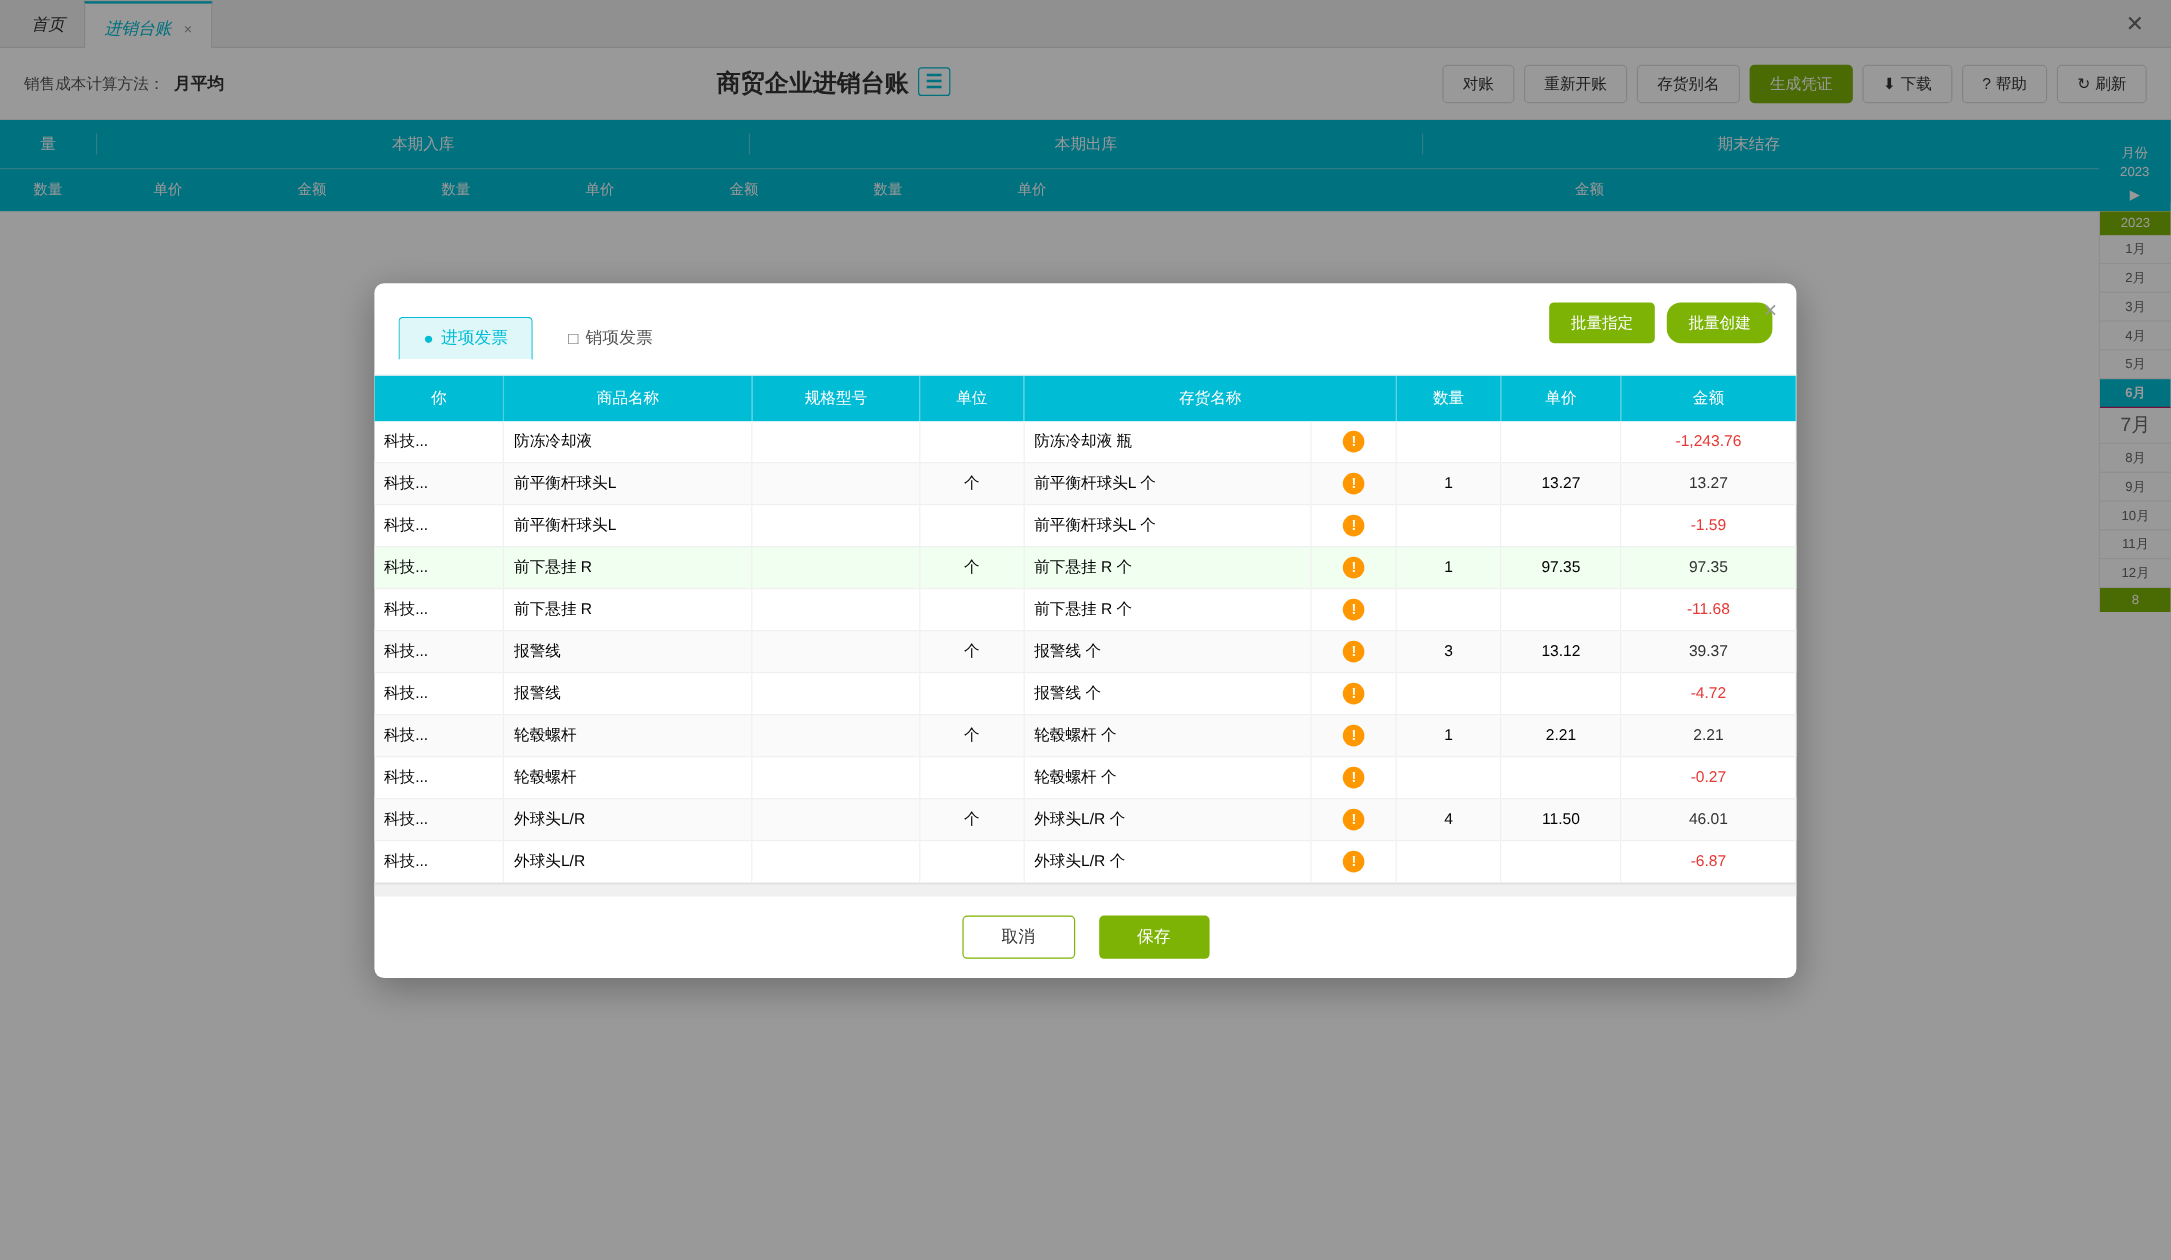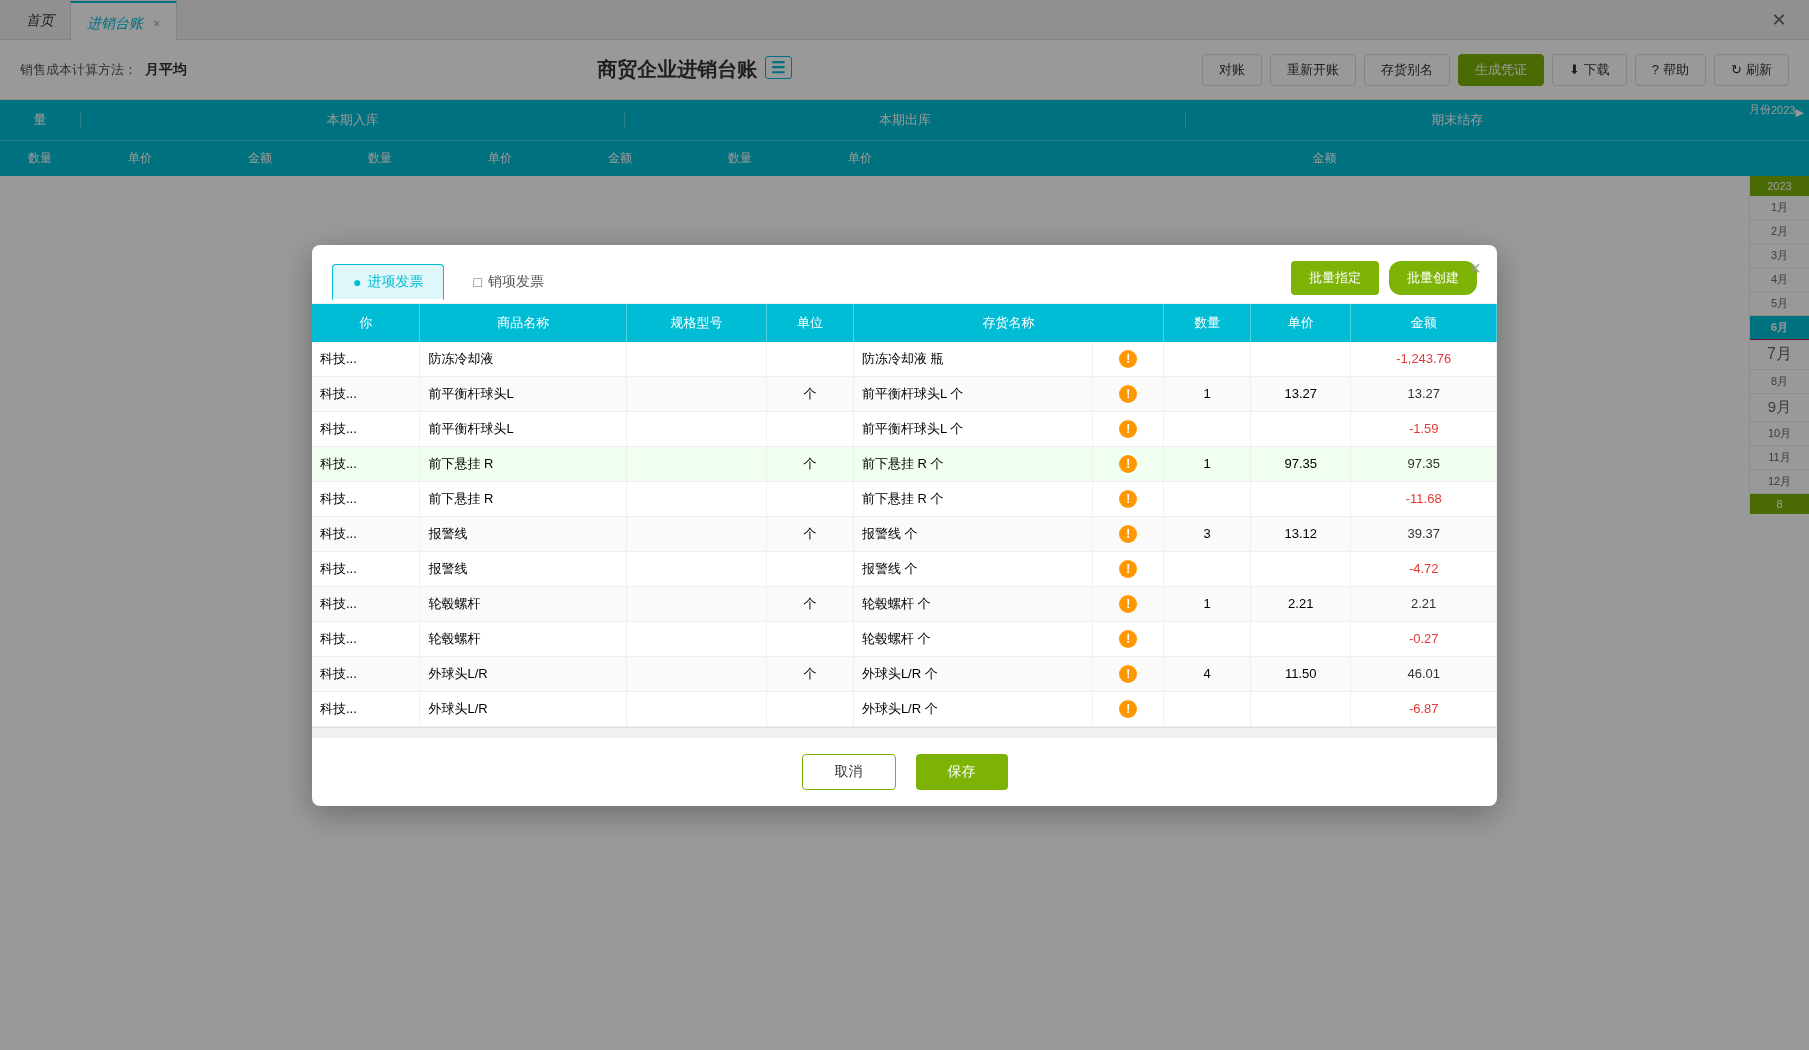--- a/index.html
+++ b/index.html
@@ -69,21 +69,21 @@
     .modal-tab {
       padding: 8px 20px; border-radius: 4px 4px 0 0; cursor: pointer;
       font-size: 14px; color: #555; border: 1px solid transparent;
       display: flex; align-items: center; gap: 6px;
     }
     .modal-tab.active {
       background: #e0f7fa; border-color: #00bcd4; color: #00bcd4;
       border-bottom: 1px solid #fff;
     }
     .modal-header-actions {
-      margin-left: auto; display: flex; gap: 10px; padding-bottom: 8px;
+      margin-left: auto; display: flex; gap: 10px; padding-bottom: 26px;
     }
     .btn-batch-assign {
       background: #7cb305; color: #fff; border: none; padding: 8px 18px;
       border-radius: 4px; cursor: pointer; font-size: 13px;
     }
     .btn-batch-create {
       background: #7cb305; color: #fff; border: none; padding: 8px 18px;
       border-radius: 12px; cursor: pointer; font-size: 13px;
     }
     .modal-close {
@@ -211,37 +211,37 @@
       <div style="width:120px; text-align:center; color:#fff; font-size:12px;">金额</div>
       <div style="width:120px; text-align:center; color:#fff; font-size:12px;">数量</div>
       <div style="width:120px; text-align:center; color:#fff; font-size:12px;">单价</div>
       <div style="width:120px; text-align:center; color:#fff; font-size:12px;">金额</div>
       <div style="width:120px; text-align:center; color:#fff; font-size:12px;">数量</div>
       <div style="width:120px; text-align:center; color:#fff; font-size:12px;">单价</div>
       <div style="flex:1; text-align:center; color:#fff; font-size:12px;">金额</div>
       <div style="width:80px;"></div>
     </div>
 
-    <div style="position:absolute; right:0; top:0; width:60px; background:#00bcd4; display:flex; flex-direction:row; align-items:center; padding-top:0; cursor:pointer; z-index:5;">
+    <div style="position:absolute; right:0; top:0; width:60px; background:#00bcd4; display:flex; flex-direction:column; align-items:center; padding-top:20px; cursor:pointer; z-index:5;">
       <div style="color:#fff; font-size:11px; text-align:center; line-height:1.6;">月份</div>
       <div style="color:#fff; font-size:11px; text-align:center;">2023</div>
       <div style="color:#fff; font-size:11px; margin-top:6px;">▶</div>
     </div>
 
     <div style="position:absolute; right:0; top:76px; width:60px; background:#fff; border-left:1px solid #eee; overflow:hidden; z-index:5;">
       <div style="background:#7cb305; color:#fff; text-align:center; padding:4px 2px; font-size:11px; cursor:pointer;">2023</div>
       <div style="text-align:center; padding:4px 2px; font-size:11px; color:#666; border-bottom:1px solid #eee;">1月</div>
       <div style="text-align:center; padding:4px 2px; font-size:11px; color:#666; border-bottom:1px solid #eee;">2月</div>
       <div style="text-align:center; padding:4px 2px; font-size:11px; color:#666; border-bottom:1px solid #eee;">3月</div>
       <div style="text-align:center; padding:4px 2px; font-size:11px; color:#666; border-bottom:1px solid #eee;">4月</div>
       <div style="text-align:center; padding:4px 2px; font-size:11px; color:#666; border-bottom:1px solid #eee;">5月</div>
       <div style="text-align:center; padding:4px 2px; font-size:11px; background:#00bcd4; color:#fff; border-bottom:1px solid #be185d; font-weight:bold;">6月</div>
       <div style="text-align:center; padding:4px 2px; font-size:16px; color:#666; border-bottom:1px solid #eee;">7月</div>
       <div style="text-align:center; padding:4px 2px; font-size:11px; color:#666; border-bottom:1px solid #eee;">8月</div>
-      <div style="text-align:center; padding:4px 2px; font-size:15px; color:#666; border-bottom:1px solid #eee;">9月</div>
+      <div style="text-align:center; padding:4px 2px; font-size:11px; color:#666; border-bottom:1px solid #eee;">9月</div>
       <div style="text-align:center; padding:4px 2px; font-size:11px; color:#666; border-bottom:1px solid #eee;">10月</div>
       <div style="text-align:center; padding:4px 2px; font-size:11px; color:#666; border-bottom:1px solid #eee;">11月</div>
       <div style="text-align:center; padding:4px 2px; font-size:11px; color:#666; border-bottom:1px solid #eee;">12月</div>
       <div style="text-align:center; padding:4px 2px; font-size:11px; background:#7cb305; color:#fff;">8</div>
     </div>
   </div>
 </div>
 
 <div class="modal-overlay">
   <div class="modal">

